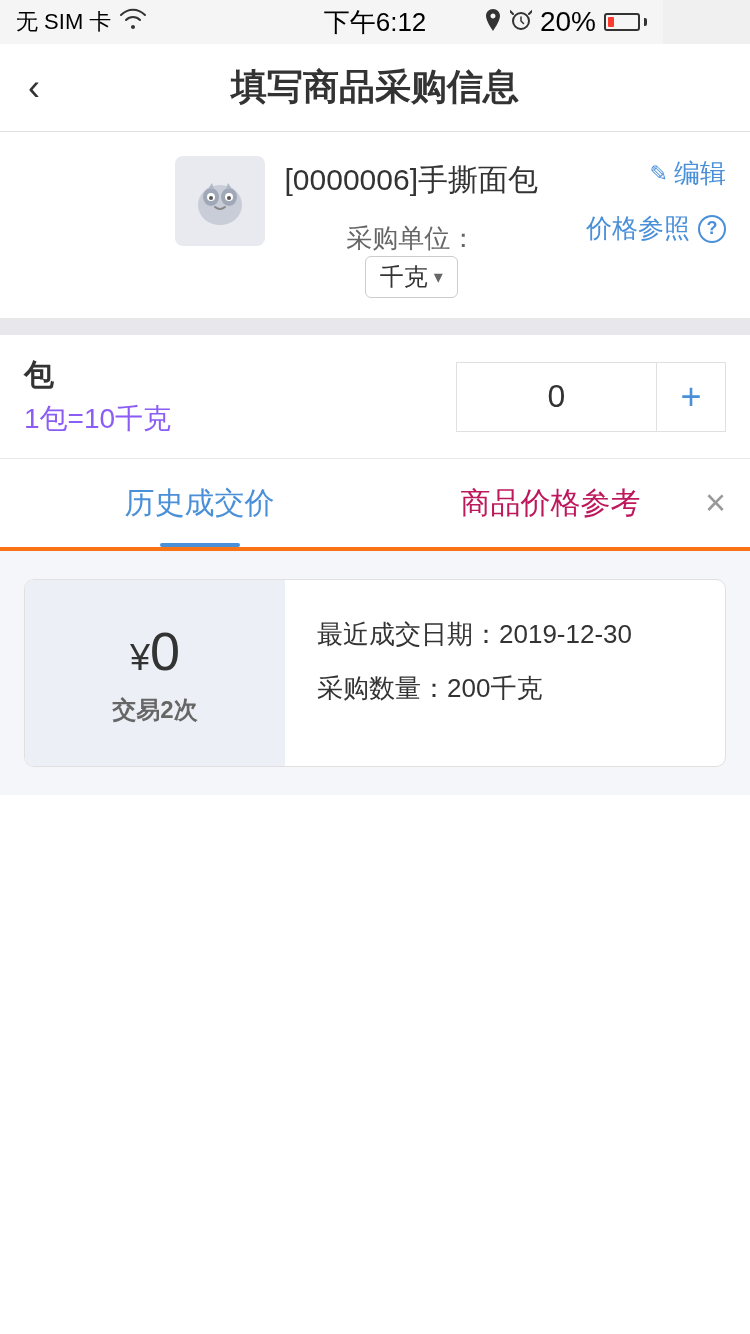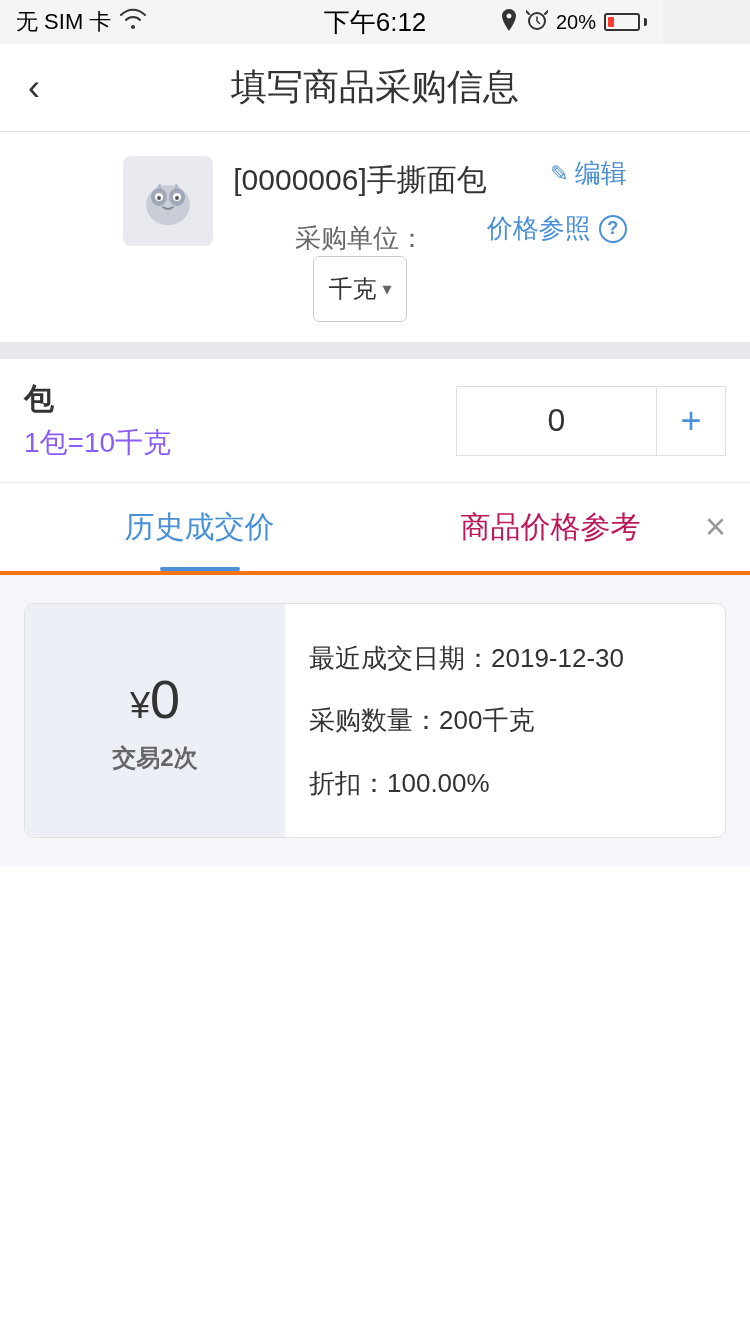--- a/index.html
+++ b/index.html
@@ -34,21 +34,21 @@
       font-size: 26px;
       font-weight: 500;
       position: absolute;
       left: 50%;
       transform: translateX(-50%);
     }
     .status-right {
       display: flex;
       align-items: center;
       gap: 8px;
-      font-size: 20px;
+      font-size: 28px;
     }
     .battery {
       display: inline-flex;
       align-items: center;
       gap: 3px;
     }
     .battery-body {
       width: 36px;
       height: 18px;
       border: 2px solid #333;
@@ -85,35 +85,35 @@
     }
     .header-back {
       position: absolute;
       left: 28px;
       font-size: 36px;
       color: #333;
       cursor: pointer;
     }
     .header-title {
       font-size: 36px;
-      font-weight: 400;
+      font-weight: 700;
       color: #333;
     }
 
     
     .product-card {
       background: #fff;
       margin-top: 0;
       padding: 24px 24px 20px 24px;
       border-bottom: 1px solid #e8e8e8;
     }
     .product-top {
       display: flex;
       align-items: flex-start;
-      justify-content: center;
+      justify-content: flex-end;
     }
     .product-left {
       display: flex;
       align-items: flex-start;
       gap: 20px;
     }
     .product-thumb {
       width: 90px;
       height: 90px;
       background: #e8eaf0;
@@ -137,21 +137,21 @@
     .product-unit-row {
       display: flex;
       align-items: center;
       font-size: 26px;
       color: #666;
       flex-direction: column;
     }
     .unit-select {
       border: 1px solid #ccc;
       border-radius: 6px;
-      padding: 16px 14px;
+      padding: 4px 14px;
       font-size: 24px;
       color: #333;
       display: flex;
       align-items: center;
       gap: 6px;
       background: #fff;
     }
     .unit-select-arrow {
       font-size: 18px;
       color: #666;
@@ -167,20 +167,21 @@
     .edit-icon {
       font-size: 22px;
     }
     .price-ref-btn {
       color: #4a90d9;
       font-size: 26px;
       display: flex;
       align-items: center;
       gap: 8px;
       cursor: pointer;
+      margin-left: 48px;
     }
     .price-ref-right {
       display: flex;
       flex-direction: column;
       align-items: flex-end;
       gap: 20px;
     }
     .help-circle {
       width: 28px;
       height: 28px;
@@ -330,24 +331,24 @@
     .price-amount-num {
       font-size: 54px;
     }
     .price-transactions {
       font-size: 24px;
       color: #666;
       font-weight: bold;
     }
     .price-card-right {
       flex: 1;
-      padding: 36px 24px;
-      display: flex;
-      flex-direction: column;
-      gap: 26px;
+      padding: 36px 32px;
+      display: flex;
+      flex-direction: column;
+      gap: 18px;
     }
     .price-detail-row {
       font-size: 26px;
       color: #333;
       line-height: 1.4;
     }
 
     
     .bottom-area {
       background: #fff;
@@ -478,20 +479,17 @@
       </div>
       <div class="price-transactions">交易2次</div>
     </div>
     <div class="price-card-right">
       <div class="price-detail-row">
         <span>最近成交日期：</span><span>2019-12-30</span>
       </div>
       <div class="price-detail-row">
         <span>采购数量：</span><span>200千克</span>
       </div>
-      <div class="price-detail-row">
-        <span>折扣：</span><span>100.00%</span>
-      </div>
     </div>
   </div>
 </div>
 
 <div class="bottom-area"></div>
 
 </body></html>

